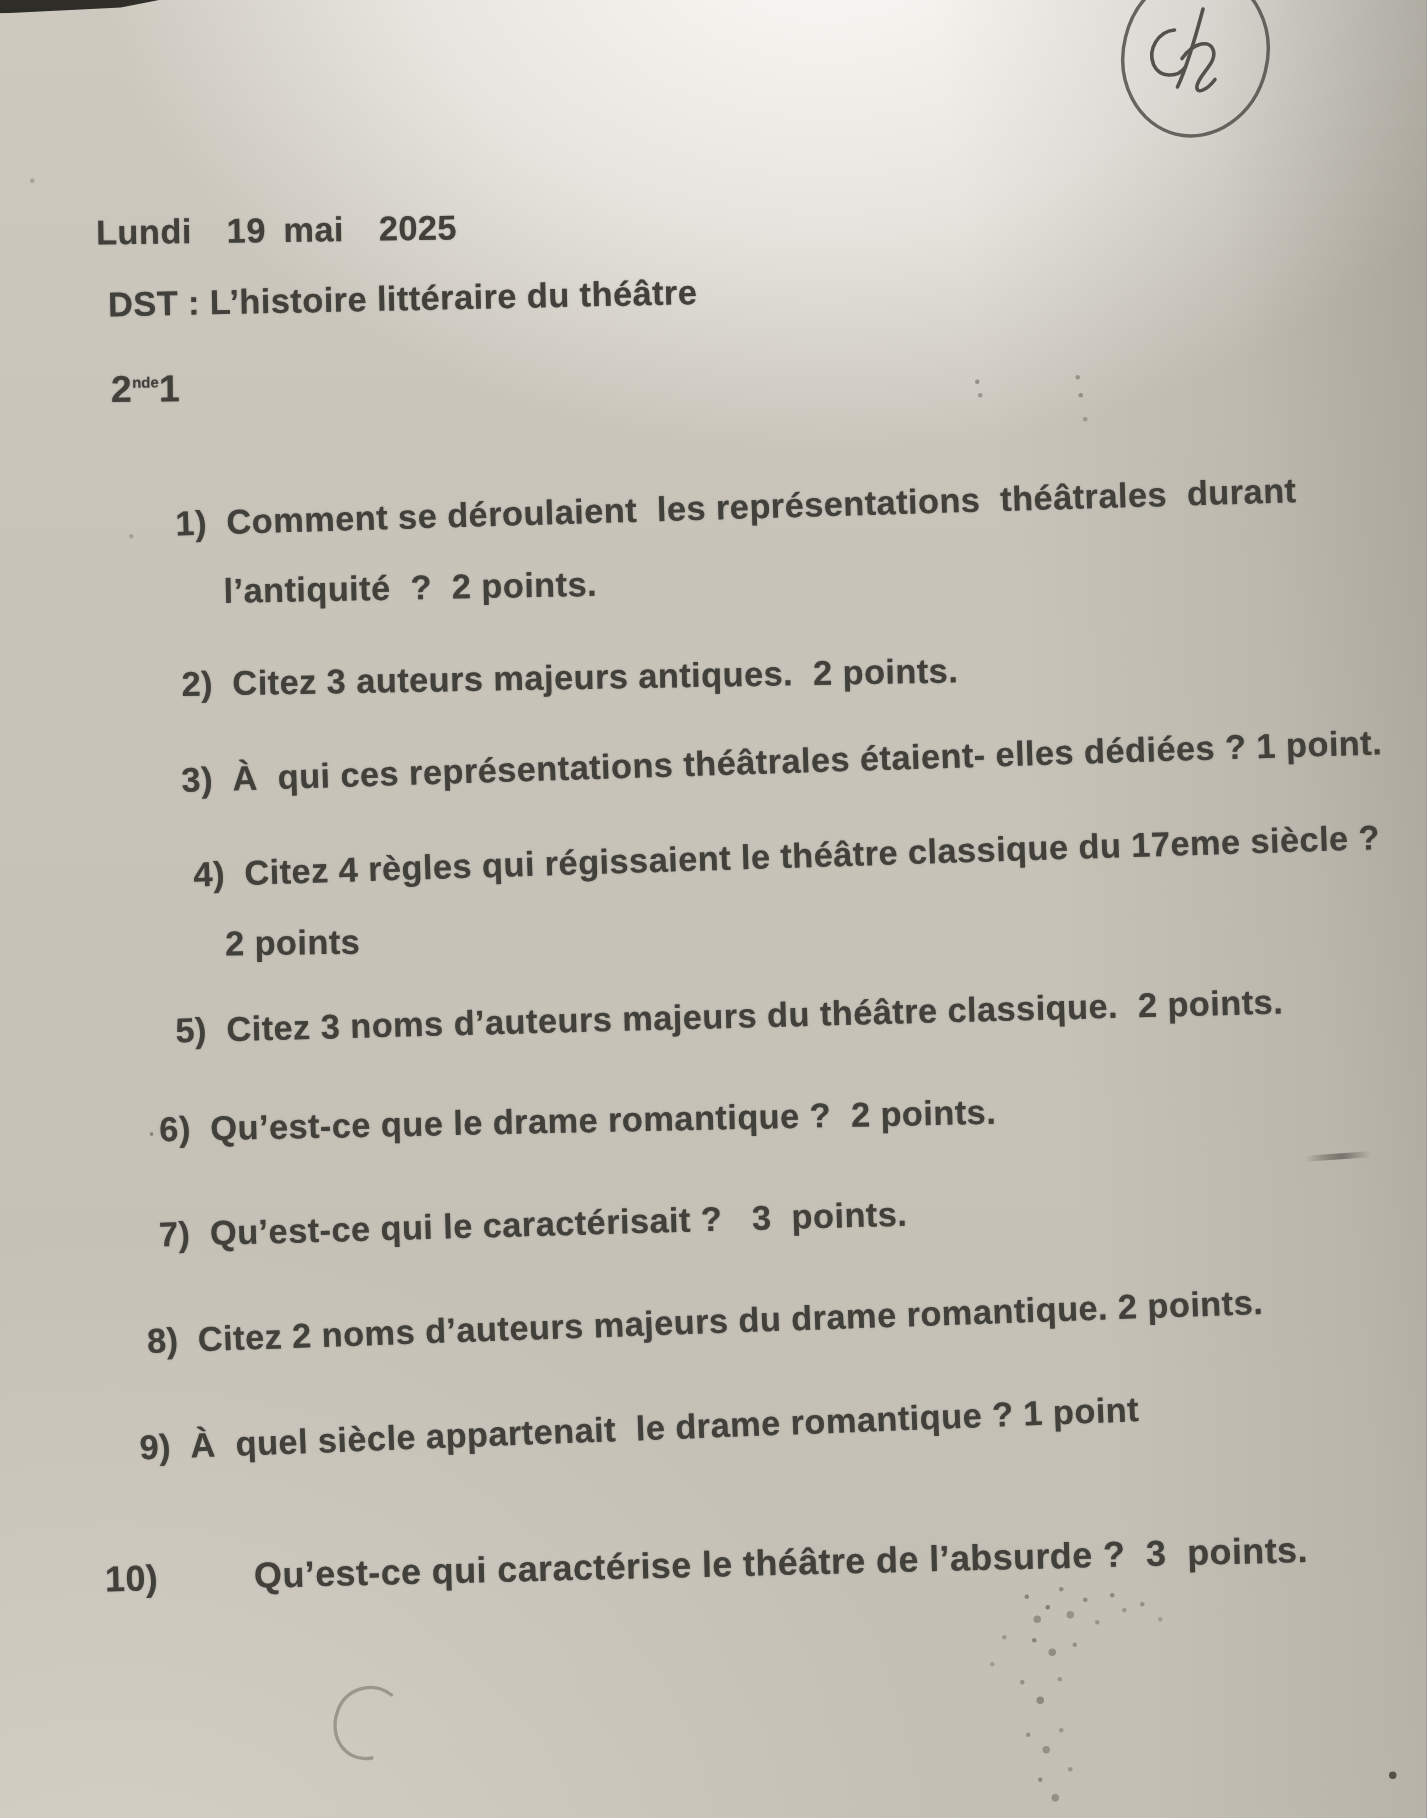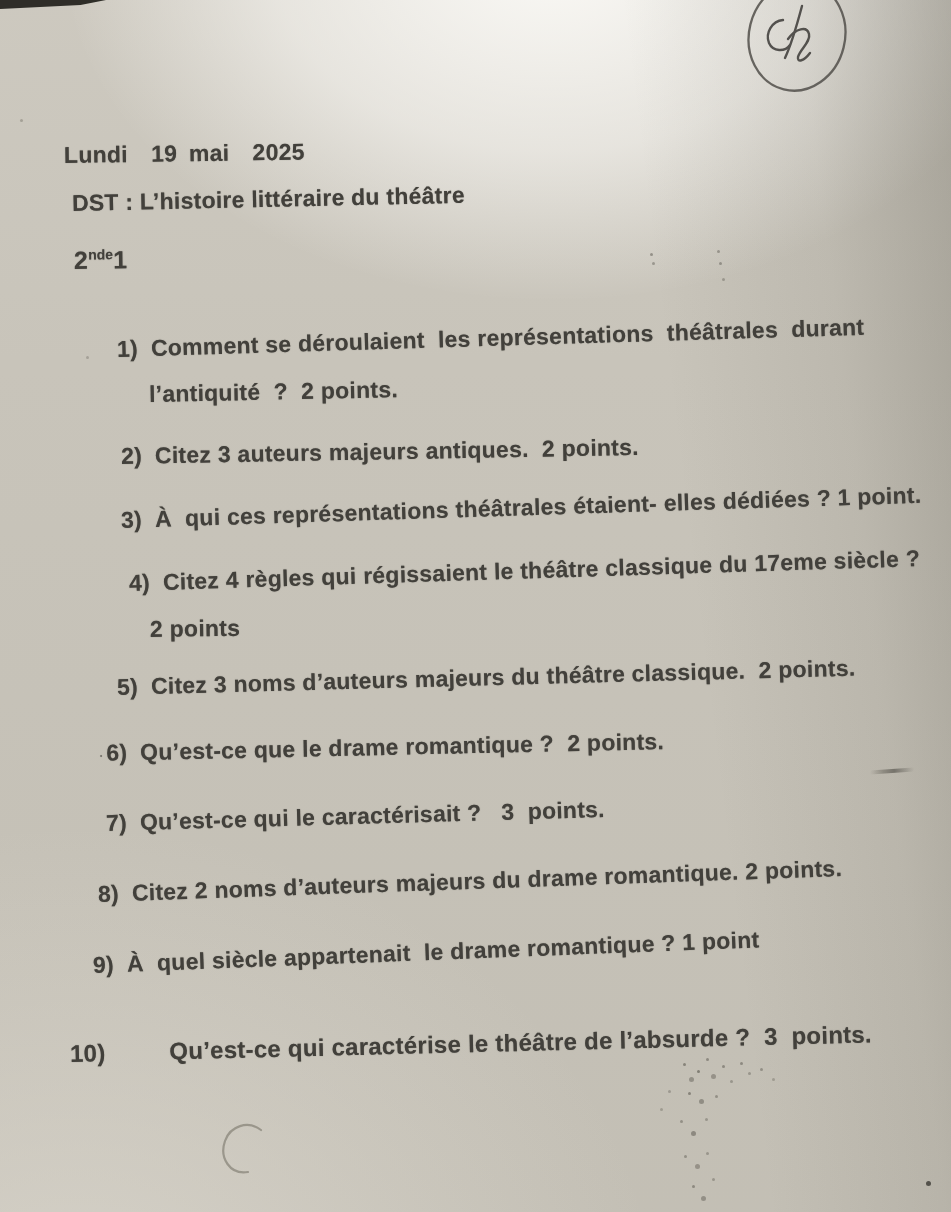--- a/index.html
+++ b/index.html
@@ -37,21 +37,21 @@
     letter-spacing: 0.25px;
     text-shadow: 0 0 1px rgba(66,64,59,0.55);
     transform-origin: left center;
   }
   .line .num { display: inline-block; margin-right: 13px; }
   .q-prefix { opacity: 0.55; font-weight: normal; font-size: 18px; margin-right: 2px; }
   .gap-lg { margin-right: 64px !important; }
   .date  { left: 64px;  top: 142px; word-spacing: 5px; transform: rotate(-0.8deg); }
   .title { left: 72px;  top: 190px; transform: rotate(-1.2deg); }
   .cls   { left: 74px;  top: 246px; font-size: 25px; transform: rotate(-0.6deg); }
-  .cls sup { font-size: 14px; letter-spacing: 0; }
+  .cls sup { font-size: 10px; letter-spacing: 0; }
   .q1a { left: 117px; top: 336px;  transform: rotate(-1.7deg); }
   .q1b { left: 149px; top: 381px;  transform: rotate(-1.1deg); }
   .q2  { left: 121px; top: 443px;  transform: rotate(-1.0deg); }
   .q3  { left: 121px; top: 507px;  transform: rotate(-1.8deg); }
   .q4a { left: 129px; top: 570px;  transform: rotate(-1.8deg); }
   .q4b { left: 150px; top: 616px;  transform: rotate(-0.8deg); }
   .q5  { left: 117px; top: 674px;  transform: rotate(-1.5deg); }
   .q6  { left: 98px;  top: 740px;  transform: rotate(-1.2deg); }
   .q7  { left: 106px; top: 810px;  transform: rotate(-1.6deg); }
   .q8  { left: 98px;  top: 881px;  transform: rotate(-2.0deg); }

